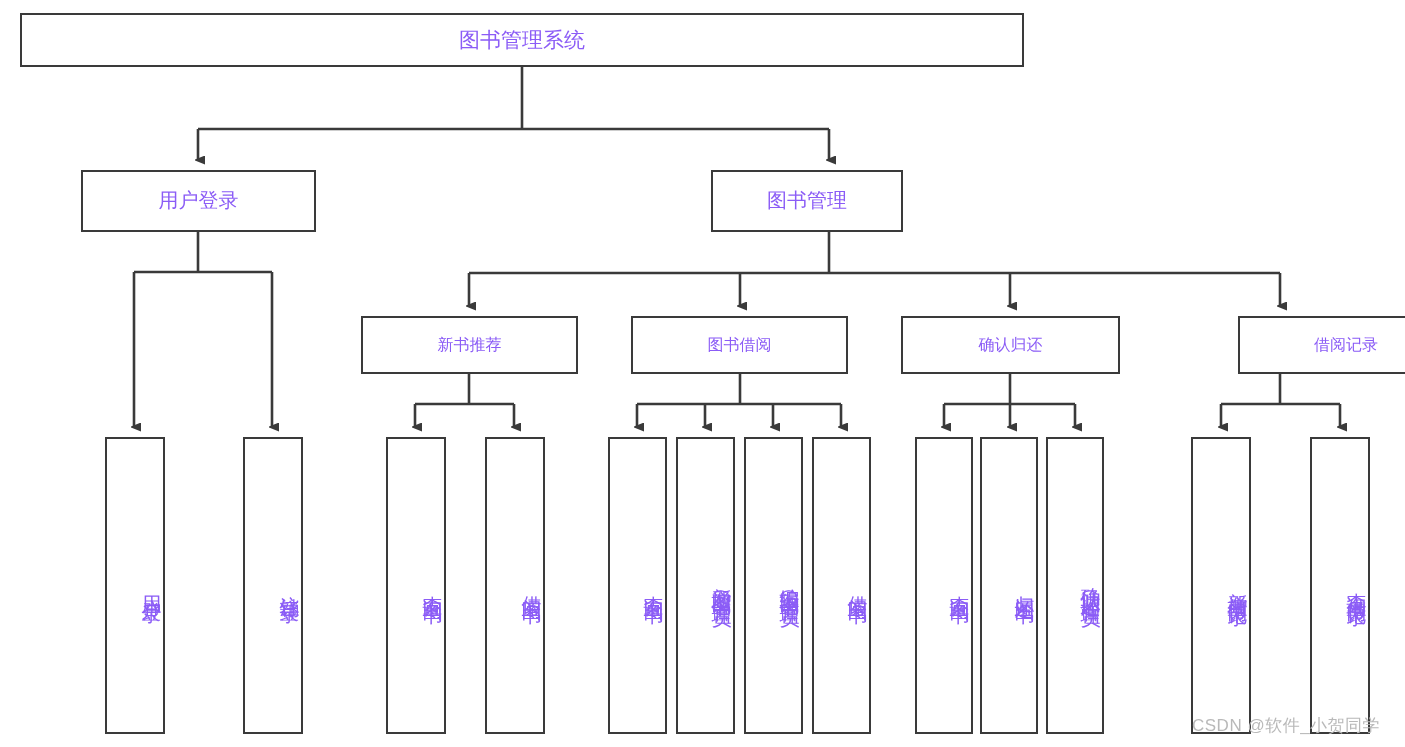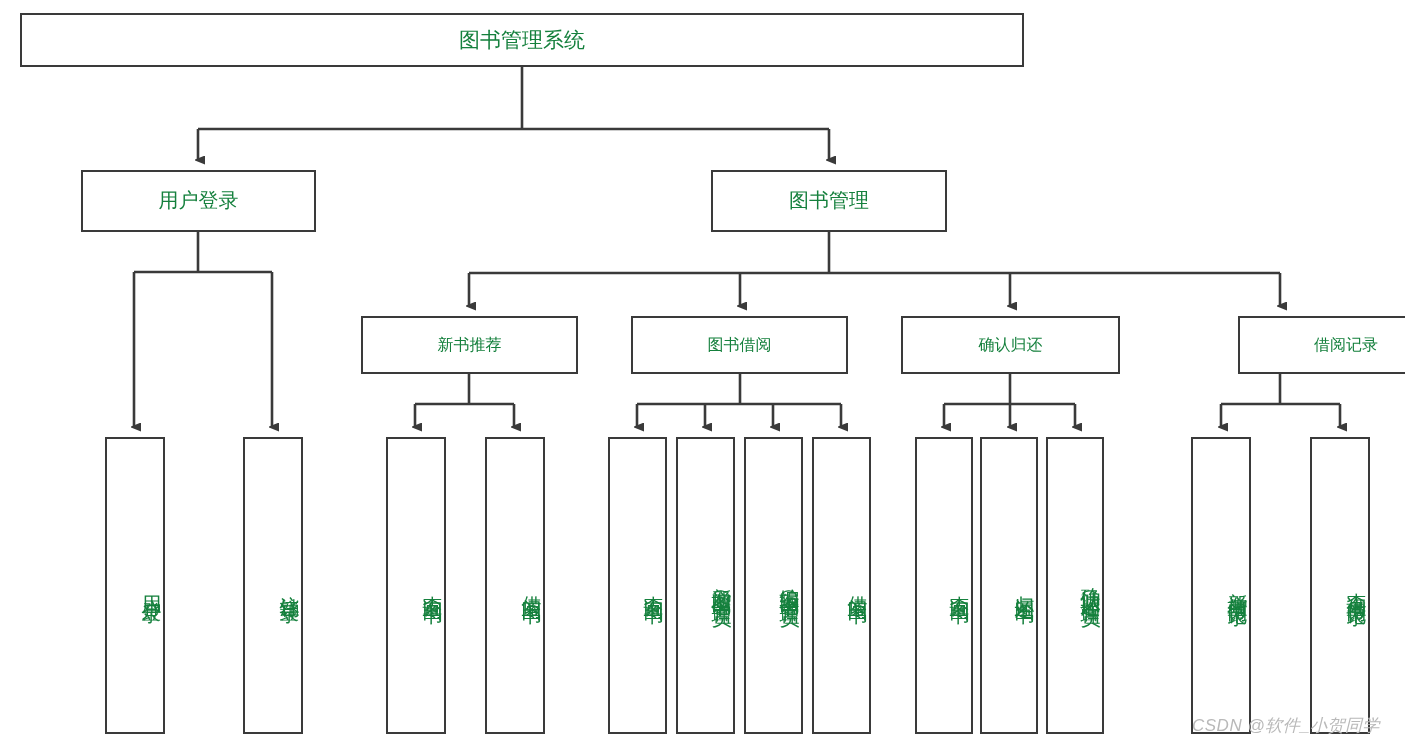--- a/index.html
+++ b/index.html
@@ -18,21 +18,21 @@
     overflow: hidden;
   }
   .node {
     position: absolute;
     box-sizing: border-box;
     border: 2px solid #3a3a3a;
     background: #ffffff;
     display: flex;
     align-items: center;
     justify-content: center;
-    color: #15803d;
+    color: #8b5cf6;
     line-height: 1.18;
   }
   .node.root {
     font-size: 21px;
   }
   .node.lvl2 {
     font-size: 20px;
   }
   .node.lvl3 {
     font-size: 16px;
@@ -59,21 +59,20 @@
     pointer-events: none;
   }
   #watermark {
     position: absolute;
     left: 1192px;
     top: 714px;
     font-size: 17px;
     color: #b9b9b9;
     white-space: nowrap;
     letter-spacing: 0.5px;
-    font-style: italic;
   }
 </style>
 </head>
 <body>
 
 <div id="canvas">
 
   <svg id="edges" viewBox="0 0 1405 747">
     <defs>
       <marker id="arrow" markerWidth="10" markerHeight="10" refX="4.5" refY="7" orient="auto" markerUnits="userSpaceOnUse">
@@ -127,21 +126,21 @@
     </g>
   </svg>
 
   <div class="node root" style="left:20px; top:13px; width:1004px; height:54px;">
     <span>图书管理系统</span>
   </div>
 
   <div class="node lvl2" style="left:81px; top:170px; width:235px; height:62px;">
     <span>用户登录</span>
   </div>
-  <div class="node lvl2" style="left:711px; top:170px; width:236px; height:62px;">
+  <div class="node lvl2" style="left:711px; top:170px; width:192px; height:62px;">
     <span>图书管理</span>
   </div>
 
   <div class="node lvl3" style="left:361px; top:316px; width:217px; height:58px;">
     <span>新书推荐</span>
   </div>
   <div class="node lvl3" style="left:631px; top:316px; width:217px; height:58px;">
     <span>图书借阅</span>
   </div>
   <div class="node lvl3" style="left:901px; top:316px; width:219px; height:58px;">

